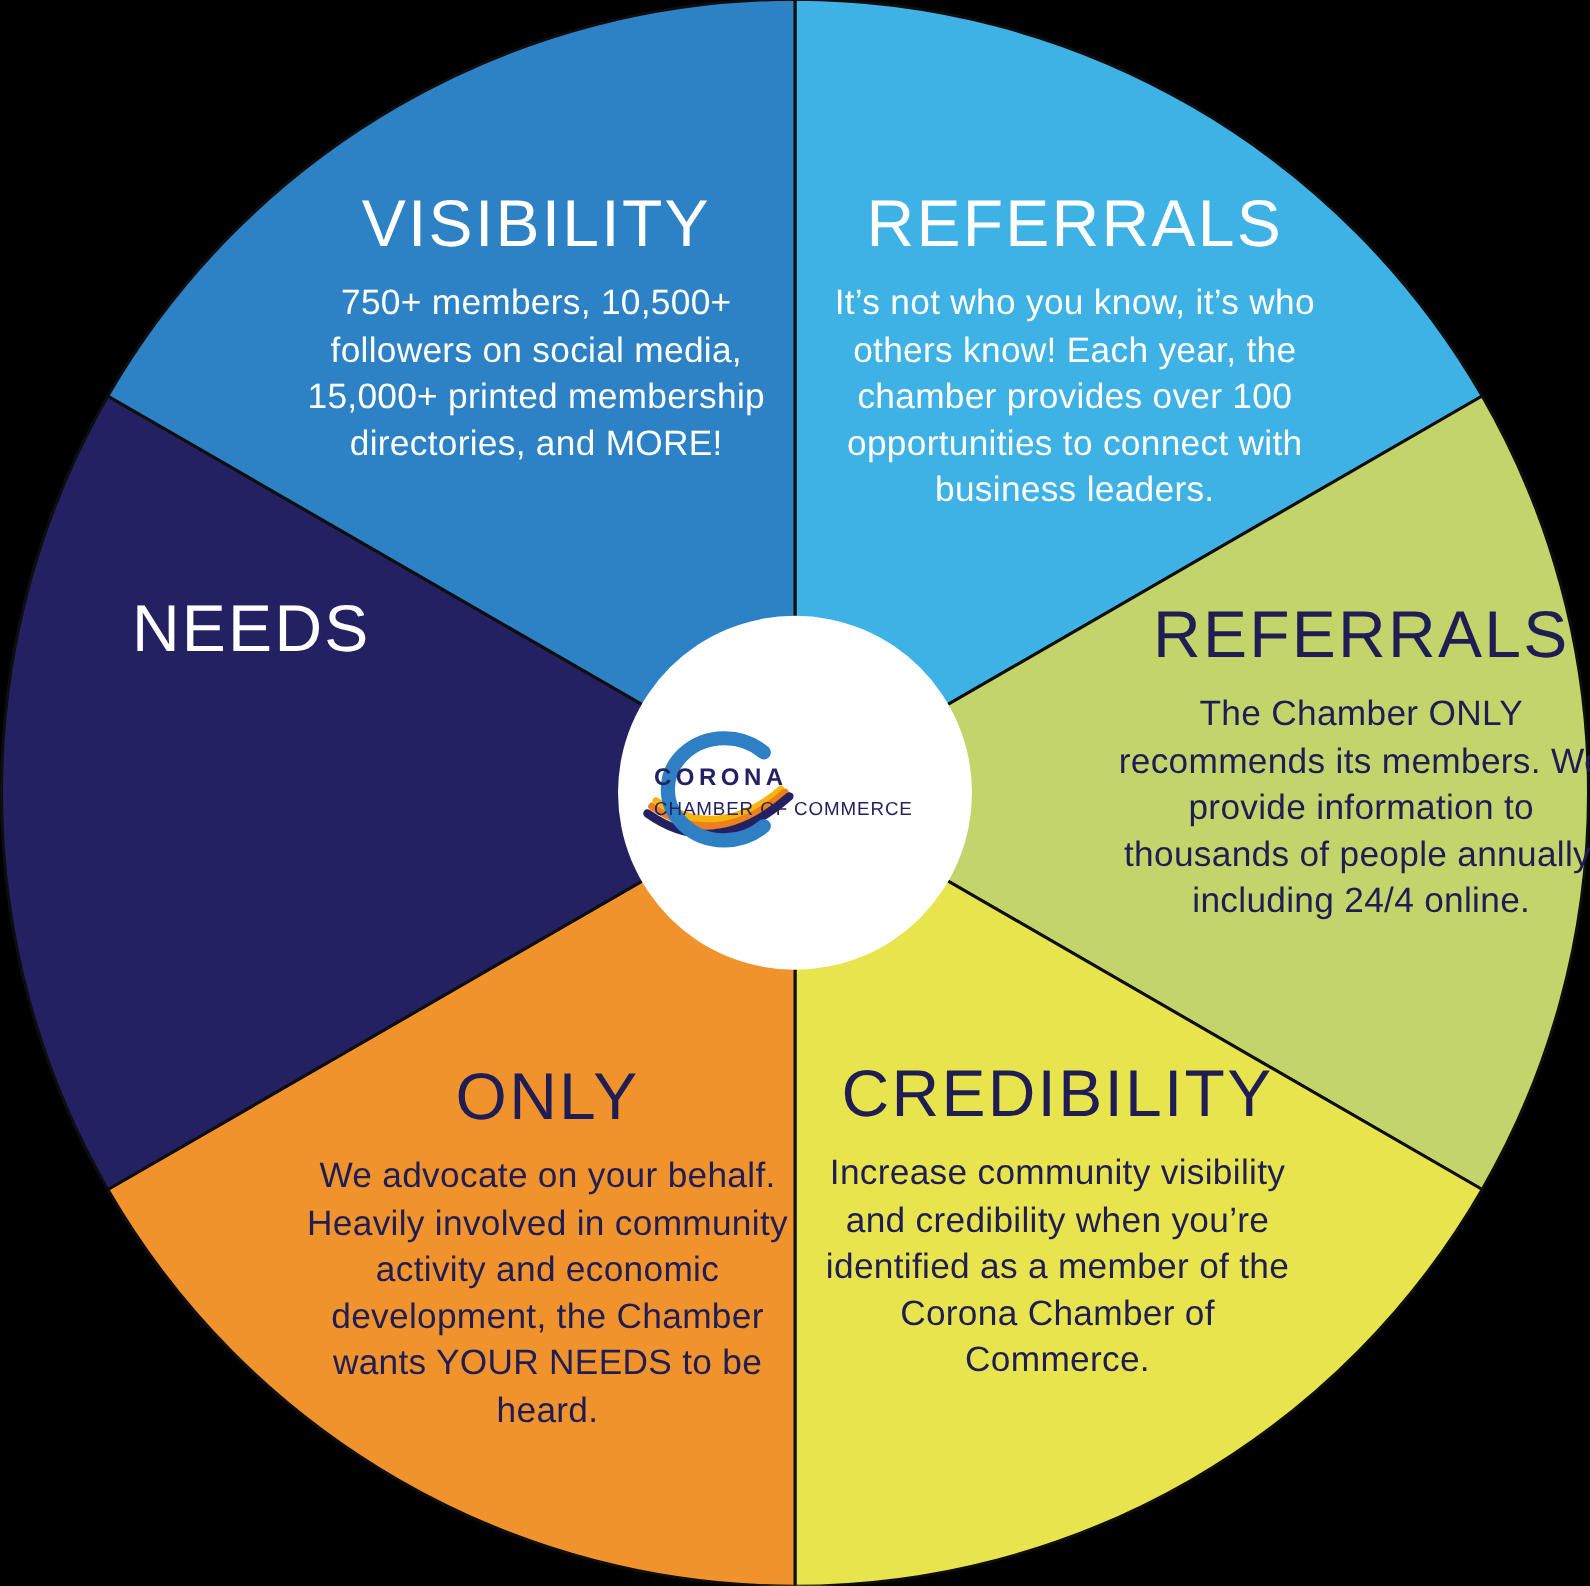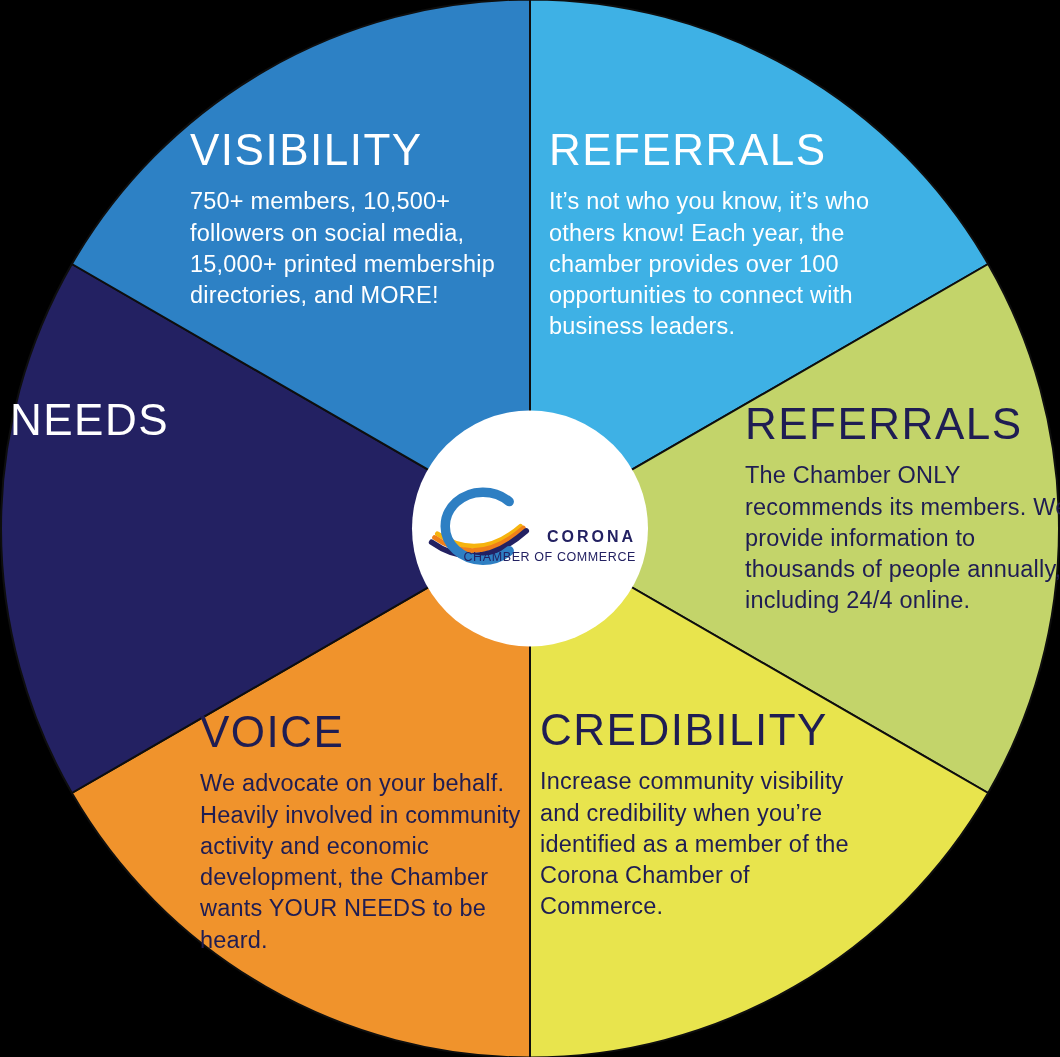--- a/index.html
+++ b/index.html
@@ -12,20 +12,21 @@
     overflow: hidden;
     font-family: "Liberation Sans", sans-serif;
   }
   .stage > svg.wheel {
     position: absolute;
     left: 0; top: 0;
     width: 1060px; height: 1057px;
   }
   .label {
     position: absolute;
+    text-align: center;
   }
   .seg-title {
     font-size: 44px;
     font-weight: 500;
     letter-spacing: 1.5px;
     line-height: 1.1;
     margin-bottom: 12px;
     white-space: nowrap;
   }
   .seg-body {
@@ -49,24 +50,23 @@
   }
   .logo-swoosh {
     position: absolute;
     left: 14px; top: 70px;
     width: 104px; height: 100px;
   }
   .logo-text {
     position: absolute;
     left: 24px; top: 100px;
     width: 200px;
-    text-align: right;
+    text-align: left;
     color: #232162;
     z-index: 2;
-    margin-top: 18px;
   }
   .logo-name {
     font-size: 16px;
     font-weight: bold;
     letter-spacing: 3px;
     margin-bottom: 4px;
   }
   .logo-subtitle {
     font-size: 12.5px;
     font-weight: normal;
@@ -100,21 +100,21 @@
     <div class="seg-title">REFERRALS</div>
     <div class="seg-body">The Chamber ONLY recommends its members. We provide information to thousands of people annually, including 24/4 online.</div>
   </div>
 
   <div class="label seg-credibility" style="color: rgb(31, 29, 83);">
     <div class="seg-title">CREDIBILITY</div>
     <div class="seg-body">Increase community visibility and credibility when you’re identified as a member of the Corona Chamber of Commerce.</div>
   </div>
 
   <div class="label seg-voice" style="color: rgb(31, 29, 83);">
-    <div class="seg-title">VOICE</div>
+    <div class="seg-title">ONLY</div>
     <div class="seg-body">We advocate on your behalf. Heavily involved in community activity and economic development, the Chamber wants YOUR NEEDS to be heard.</div>
   </div>
 
   <div class="label seg-growth" style="color: rgb(255, 255, 255);">
     <div class="seg-title">NEEDS</div>
   </div>
 
   <div class="label seg-visibility" style="color: rgb(255, 255, 255);">
     <div class="seg-title">VISIBILITY</div>
     <div class="seg-body">750+ members, 10,500+ followers on social media, 15,000+ printed membership directories, and MORE!</div>

